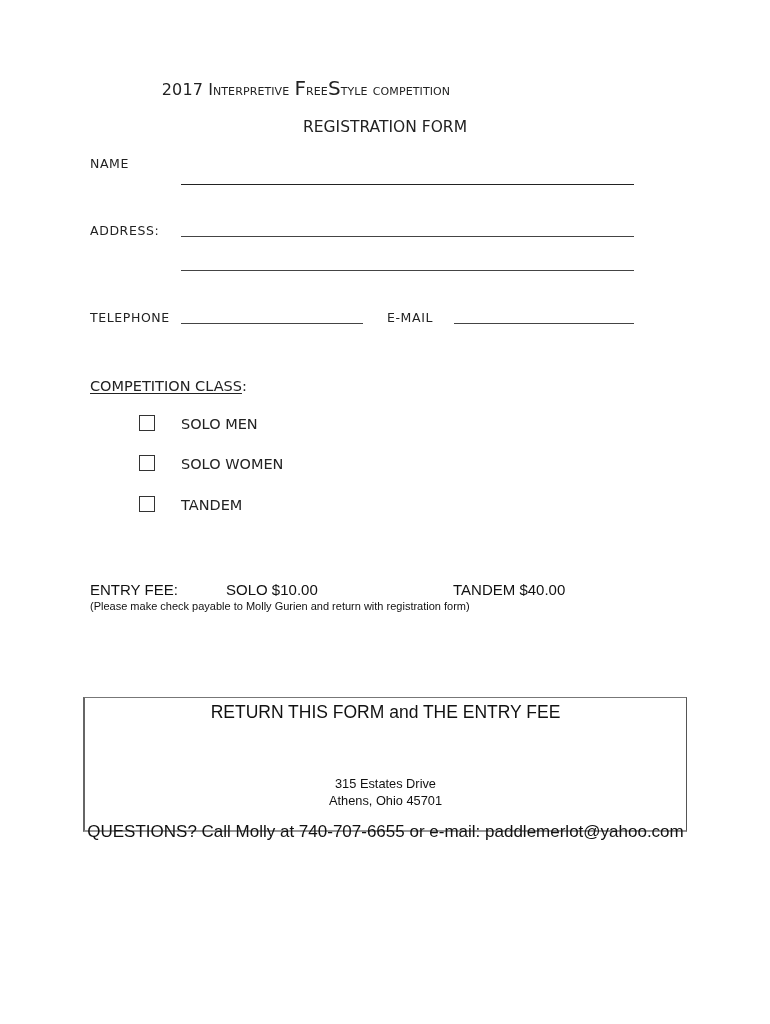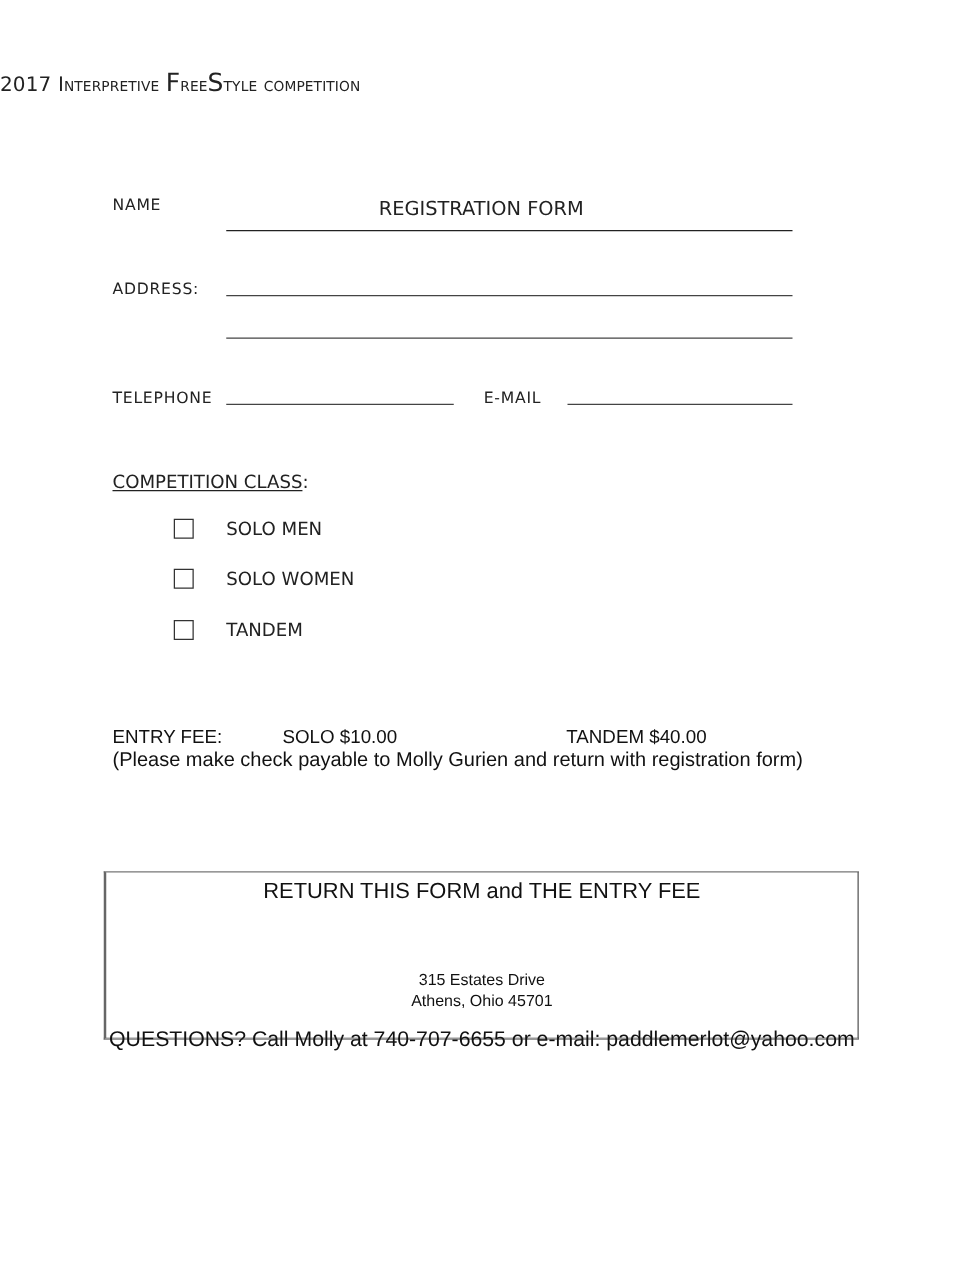--- a/index.html
+++ b/index.html
@@ -2,28 +2,28 @@
 <html><head>
   <meta charset="utf-8">
   <style>
     * { box-sizing: border-box; margin: 0; padding: 0; }
     html, body { width: 770px; height: 1024px; background: #ffffff; overflow: hidden; }
     body { position: relative; color: #1e1e1e; font-family: "DejaVu Sans", sans-serif; }
 
     .abs { position: absolute; }
 
     .title {
-      left: 0; width: 612px; top: 54px; text-align: left;
+      left: 0; width: 612px; top: 76px; text-align: center;
       font-family: "DejaVu Sans", sans-serif; font-size: 16px; color: #222;
       font-variant: small-caps; letter-spacing: 0.1px;
     }
     .title .big { font-size: 20px; }
     .subtitle {
       left: 0; width: 770px; top: 118px; text-align: center;
-      font-size: 15.5px; color: #222; margin-top: 40px;
+      font-size: 15.5px; color: #222;
     }
 
     .label { font-size: 12.5px; color: #222; letter-spacing: 0.6px; }
     .uline { height: 0; border-top: 1.6px solid #444; }
 
     .section-head {
       left: 90px; top: 378px; font-size: 14.5px; color: #222;
     }
     .section-head u { text-decoration: underline; text-underline-offset: 2px; }
 
@@ -34,21 +34,21 @@
 
     .note {
       left: 90px; top: 536px; width: 580px;
       font-family: "Liberation Sans", sans-serif; font-weight: bold;
       font-size: 11.4px; line-height: 16px; color: #111; letter-spacing: 0.1px;
     }
 
     .fee-line { font-family: "Liberation Sans", sans-serif; font-size: 15px; color: #111; }
     .fee-sub {
       left: 90px; top: 600px; font-family: "Liberation Sans", sans-serif;
-      font-size: 16px; color: #111;
+      font-size: 11px; color: #111;
     }
 
     .return-box {
       left: 83px; top: 697px; width: 604px; height: 135px;
       border-left: 2px solid #666; border-right: 1.5px solid #555;
       border-top: 1.5px solid #777; border-bottom: 2px solid #999;
       font-family: "Liberation Sans", sans-serif; color: #111; text-align: center;
     }
     .rb-head { font-size: 17.5px; line-height: 20px; }
     .rb-head1 { position: absolute; left: 0; width: 100%; top: 4px; }

